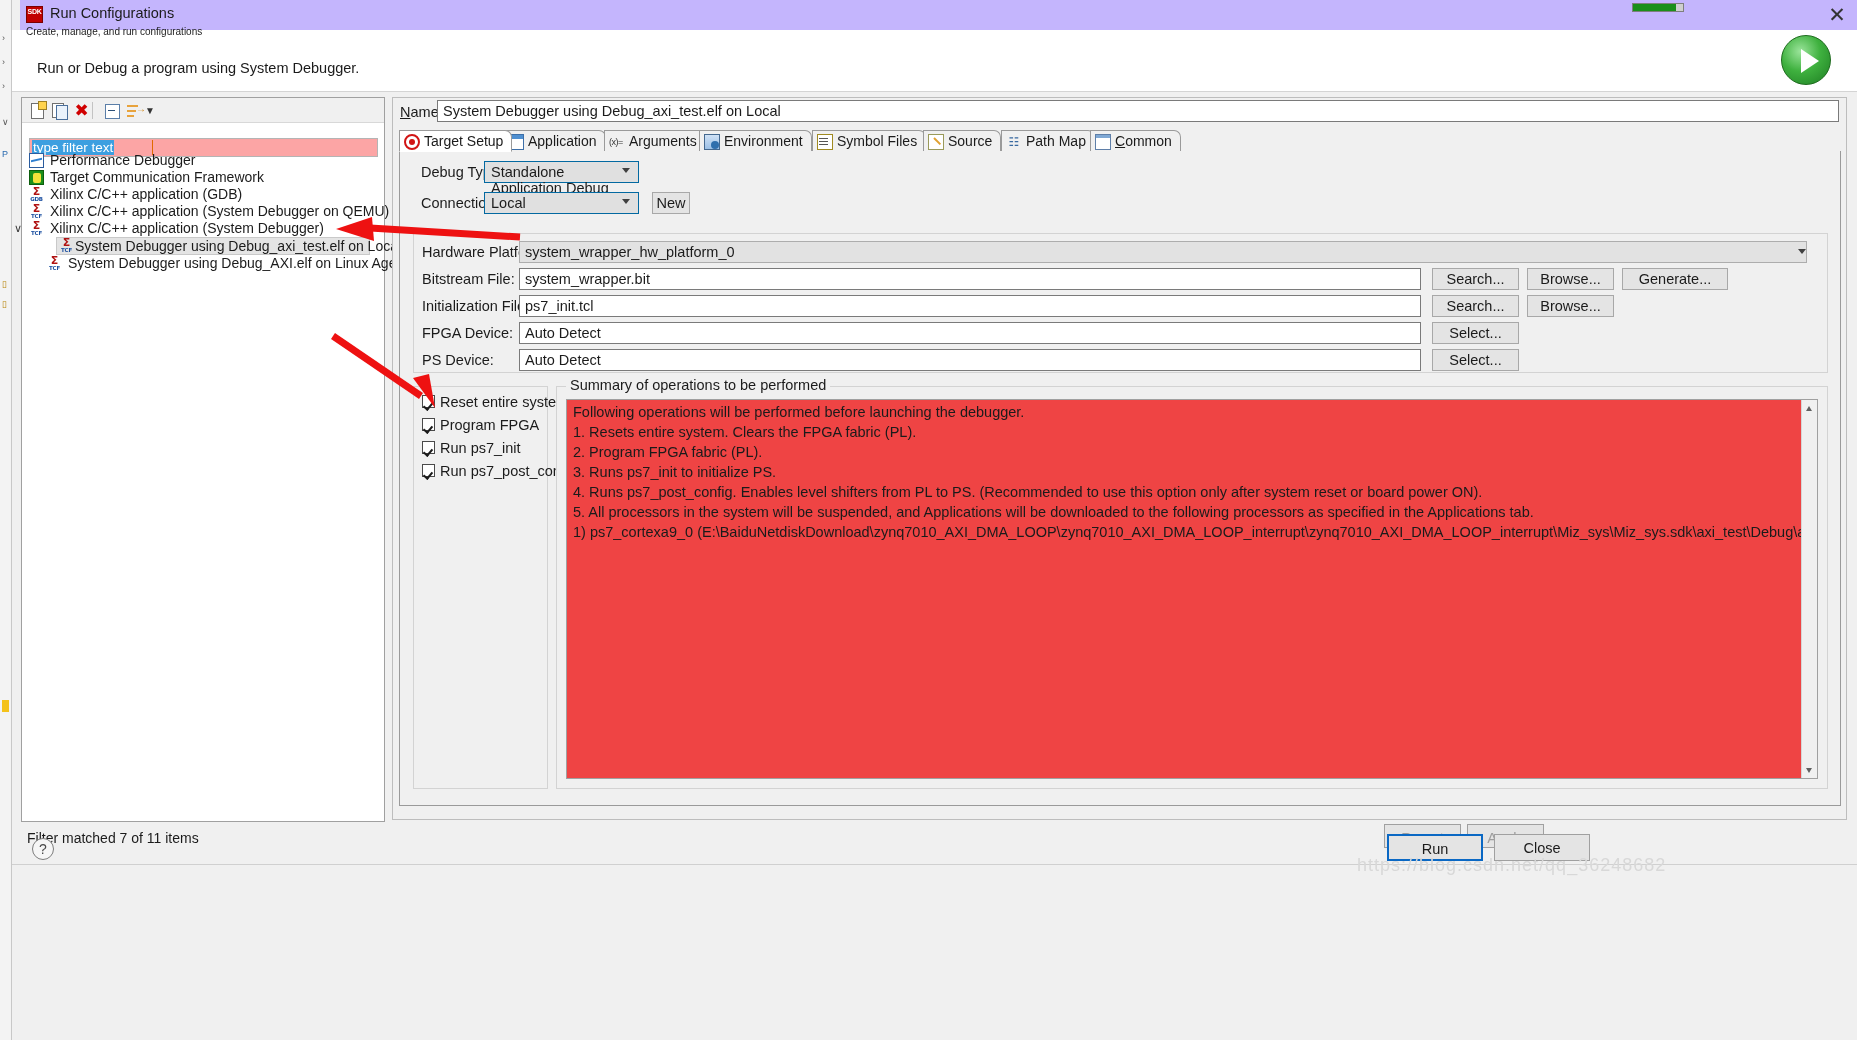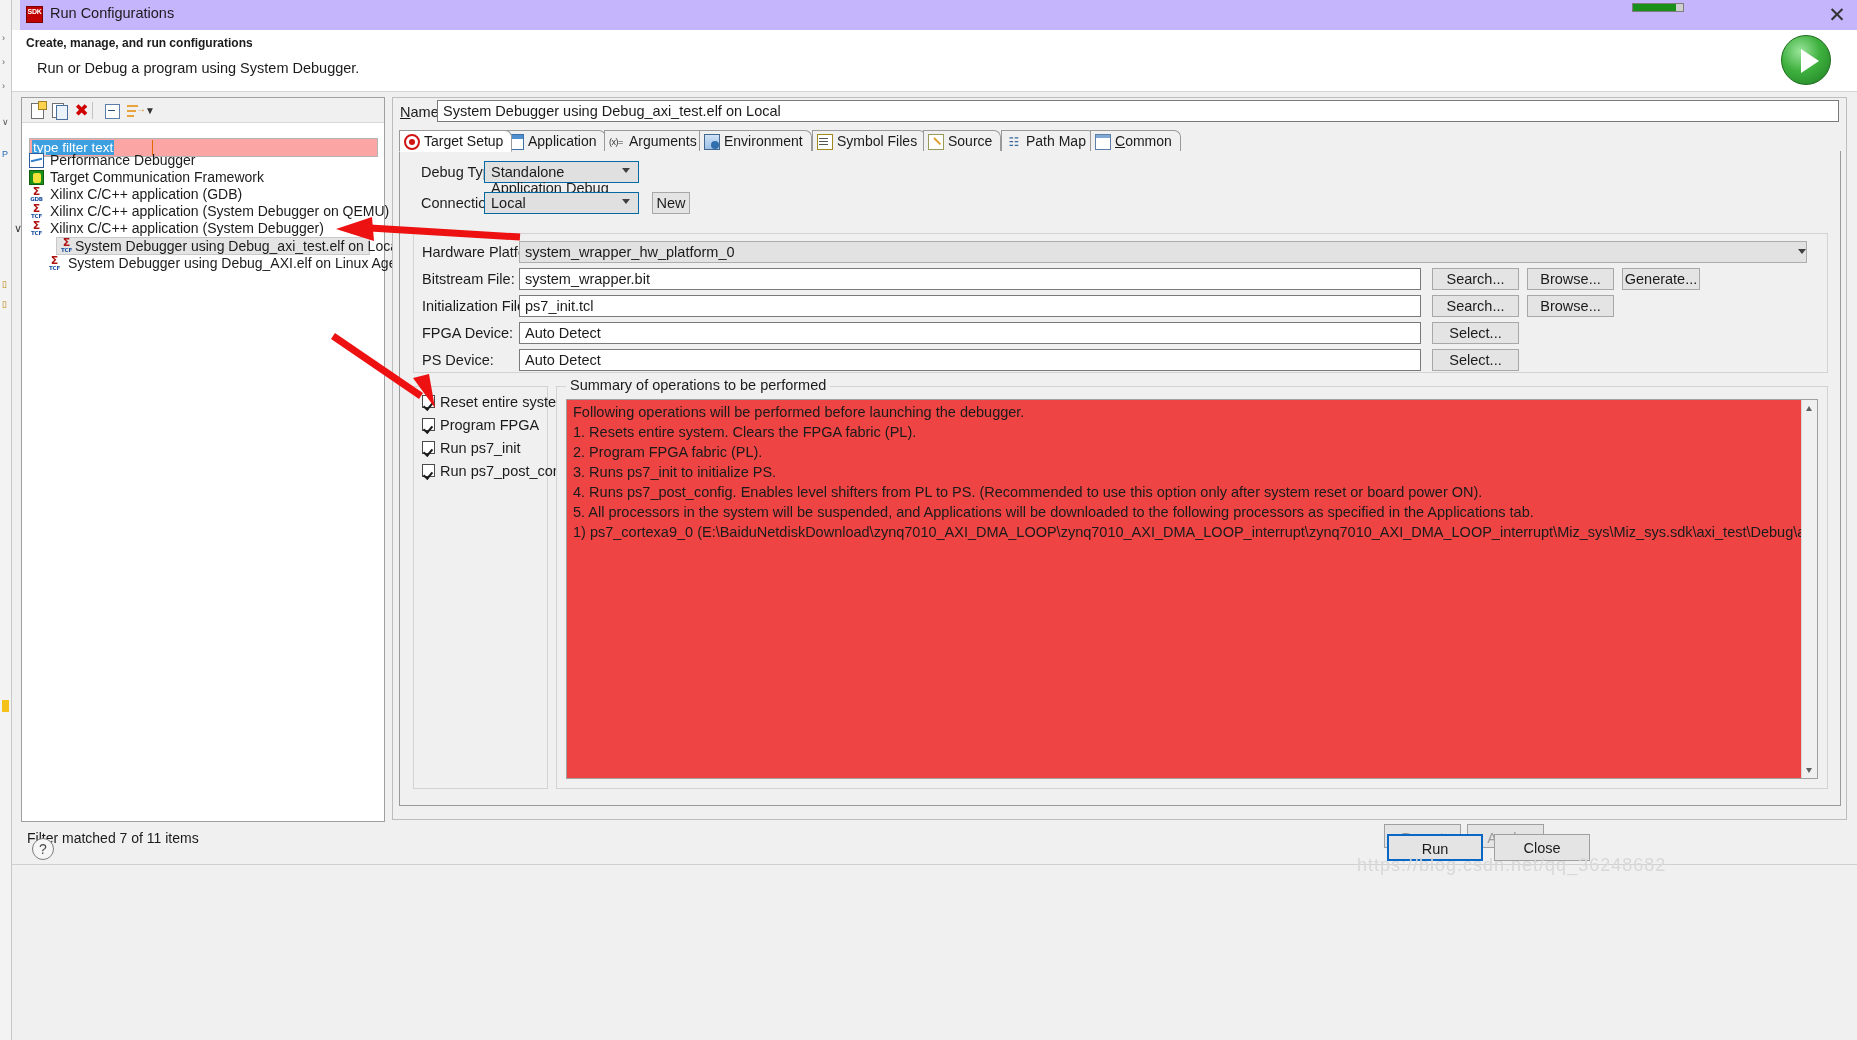--- a/index.html
+++ b/index.html
@@ -24,21 +24,21 @@
     background:#c10000; border:1px solid #7a0000; color:#fff; font-size:7px; font-weight:bold;
     text-align:center; line-height:8px; letter-spacing:-0.3px; padding-top:1px; overflow:hidden; }
   .title-txt { position:absolute; left:30px; top:5px; font-size:14.5px; color:#1b1b1b; }
   .title-close { position:absolute; right:14px; top:2px; width:28px; height:26px; color:#333;
     font-size:21px; line-height:26px; text-align:center; font-family:"DejaVu Sans", sans-serif;}
   .greenbar { position:absolute; left:1612px; top:3px; width:52px; height:9px;
     background:linear-gradient(90deg,#1a8f1a 0 86%, #cfcfcf 86% 100%); border:1px solid #7e7e7e; }
 
   
   .hdr-band { position:absolute; left:0; top:30px; width:1845px; height:62px; background:#ffffff; border-bottom:1px solid #d4d4d4;}
-  .hdr-title { position:absolute; left:14px; top:36px; font-size:12px; font-weight:bold; }
+  .hdr-title { position:absolute; left:14px; top:26px; font-size:10px; font-weight:normal; }
   .hdr-sub   { position:absolute; left:25px; top:60px; font-size:14.5px; }
   .run-big { position:absolute; right:26px; top:35px; width:50px; height:50px; border-radius:50%;
      background:radial-gradient(circle at 38% 32%, #9be49b 0%, #3fb13f 45%, #1d7d22 100%);
      border:1px solid #1d6b1d; }
   .run-big::after { content:""; position:absolute; left:19px; top:13px;
      border-left:18px solid #ffffff; border-top:12px solid transparent; border-bottom:12px solid transparent; }
 
   
   .leftpanel { position:absolute; left:9px; top:97px; width:364px; height:725px; background:#ffffff; border:1px solid #a0a0a0; }
   .tb { position:absolute; left:0; top:0; width:362px; height:25px; background:#f0f0f0; border-bottom:1px solid #d8d8d8; }
@@ -328,21 +328,21 @@
         <span class="v">system_wrapper_hw_platform_0</span>
         <span class="cv"></span>
       </div>
 
       <div class="flbl" style="left:22px;top:117px">Bitstream File:</div>
       <div class="txtfield" style="left:119px;top:117px;width:902px">
         <span class="v">system_wrapper.bit</span>
       </div>
       <div class="btn" style="left:1032px;top:117px;width:87px">Search...</div>
       <div class="btn" style="left:1127px;top:117px;width:87px">Browse...</div>
-      <div class="btn" style="left:1222px;top:117px;width:78px">Generate...</div>
+      <div class="btn" style="left:1222px;top:117px;width:106px">Generate...</div>
 
       <div class="flbl" style="left:22px;top:144px">Initialization File:</div>
       <div class="txtfield" style="left:119px;top:144px;width:902px">
         <span class="v">ps7_init.tcl</span>
       </div>
       <div class="btn" style="left:1032px;top:144px;width:87px">Search...</div>
       <div class="btn" style="left:1127px;top:144px;width:87px">Browse...</div>
 
       <div class="flbl" style="left:22px;top:171px">FPGA Device:</div>
       <div class="txtfield" style="left:119px;top:171px;width:902px">

